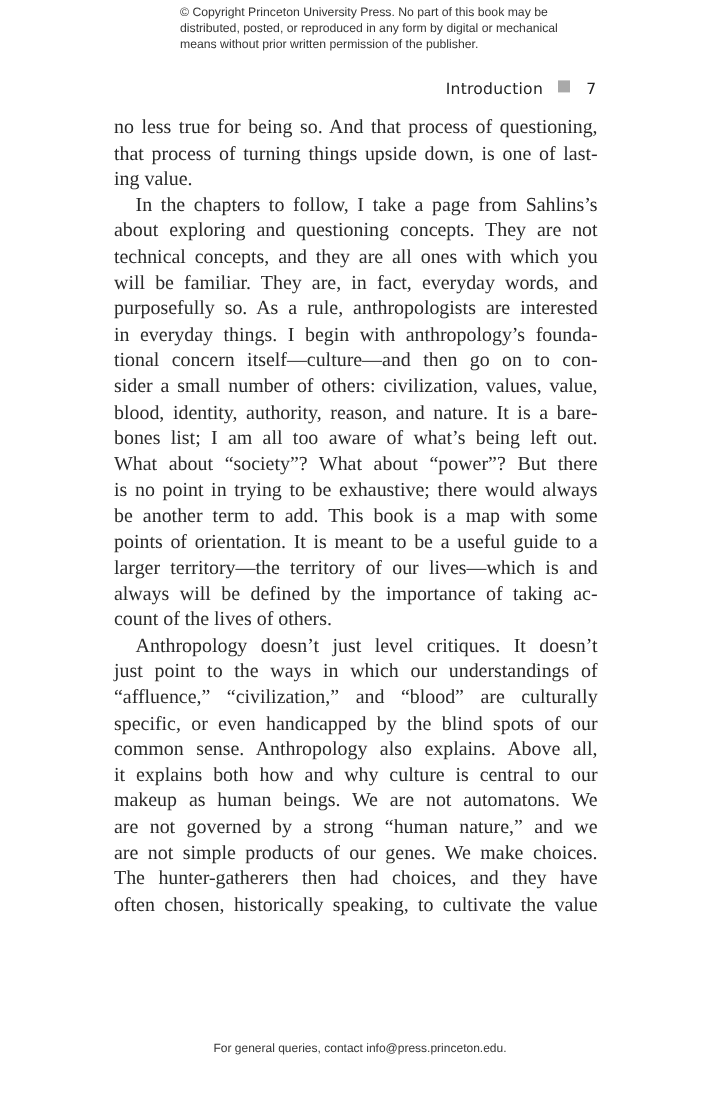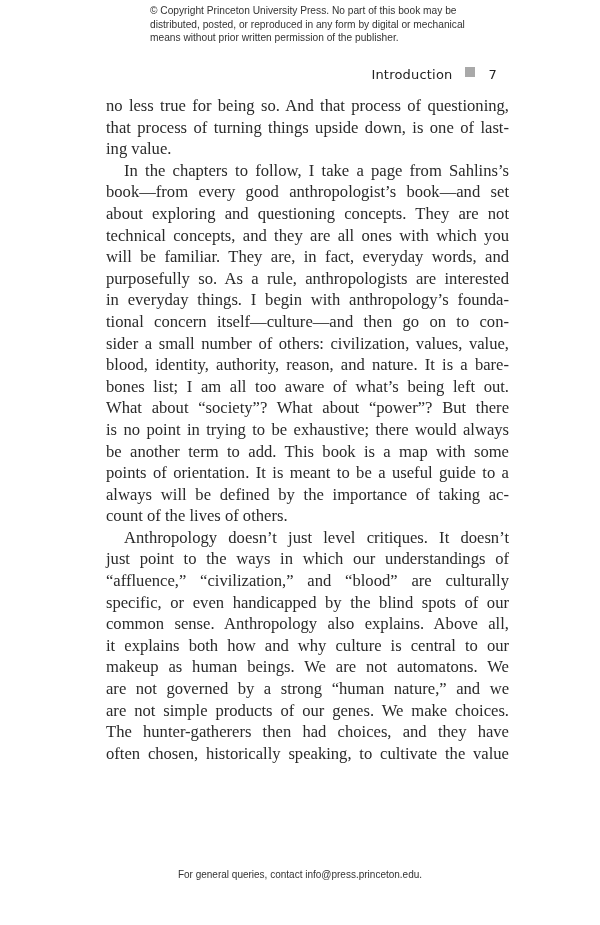--- a/index.html
+++ b/index.html
@@ -12,21 +12,21 @@
   .running-head {
     position: absolute; right: 103px; top: 67px;
     font-family: "DejaVu Sans", sans-serif; font-size: 13px; color: #222;
     display: flex; align-items: flex-start; letter-spacing: 0.2px;
   }
   .running-head .square {
     display: inline-block; width: 10px; height: 10px; background: #a9a9a9;
     margin: 0 14px 0 12px;
   }
   .body-text {
-    position: absolute; left: 106px; top: 95px; width: 403px;
+    position: absolute; left: 95px; top: 95px; width: 403px;
     font-family: "Liberation Serif", serif; font-size: 16.6px; line-height: 21.6px;
     color: #2a2a2a;
   }
   .body-text .line {
     display: block; white-space: nowrap; text-align: justify; text-align-last: justify;
     height: 21.6px;
   }
   .body-text .line.last { text-align-last: left; }
   .body-text .line.indent { padding-left: 18px; }
   .footer {
@@ -52,34 +52,34 @@
 <div class="body-text">
 
   <div>
     <span class="line">no less true for being so. And that process of questioning,</span>
     <span class="line">that process of turning things upside down, is one of last-</span>
     <span class="line last">ing value.</span>
   </div>
 
   <div>
     <span class="line indent">In the chapters to follow, I take a page from Sahlins’s</span>
-    <span class="line">book—from every good anthropologist’s book—and set</span>
     <span class="line">about exploring and questioning concepts. They are not</span>
     <span class="line">technical concepts, and they are all ones with which you</span>
     <span class="line">will be familiar. They are, in fact, everyday words, and</span>
     <span class="line">purposefully so. As a rule, anthropologists are interested</span>
     <span class="line">in everyday things. I begin with anthropology’s founda-</span>
     <span class="line">tional concern itself—culture—and then go on to con-</span>
     <span class="line">sider a small number of others: civilization, values, value,</span>
     <span class="line">blood, identity, authority, reason, and nature. It is a bare-</span>
     <span class="line">bones list; I am all too aware of what’s being left out.</span>
     <span class="line">What about “society”? What about “power”? But there</span>
     <span class="line">is no point in trying to be exhaustive; there would always</span>
     <span class="line">be another term to add. This book is a map with some</span>
     <span class="line">points of orientation. It is meant to be a useful guide to a</span>
+    <span class="line">larger territory—the territory of our lives—which is and</span>
     <span class="line">always will be defined by the importance of taking ac-</span>
     <span class="line last">count of the lives of others.</span>
   </div>
 
   <div>
     <span class="line indent">Anthropology doesn’t just level critiques. It doesn’t</span>
     <span class="line">just point to the ways in which our understandings of</span>
     <span class="line">“affluence,” “civilization,” and “blood” are culturally</span>
     <span class="line">specific, or even handicapped by the blind spots of our</span>
     <span class="line">common sense. Anthropology also explains. Above all,</span>

